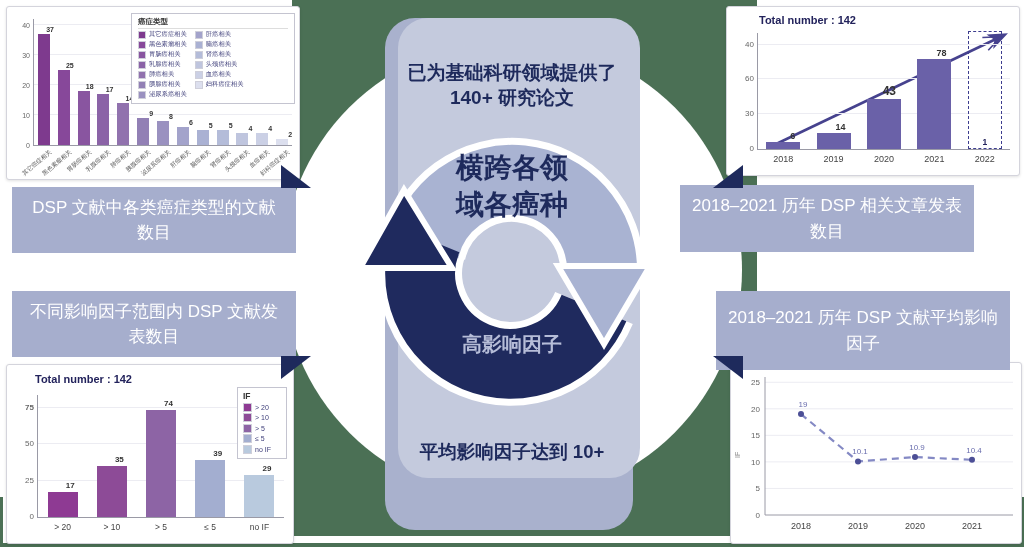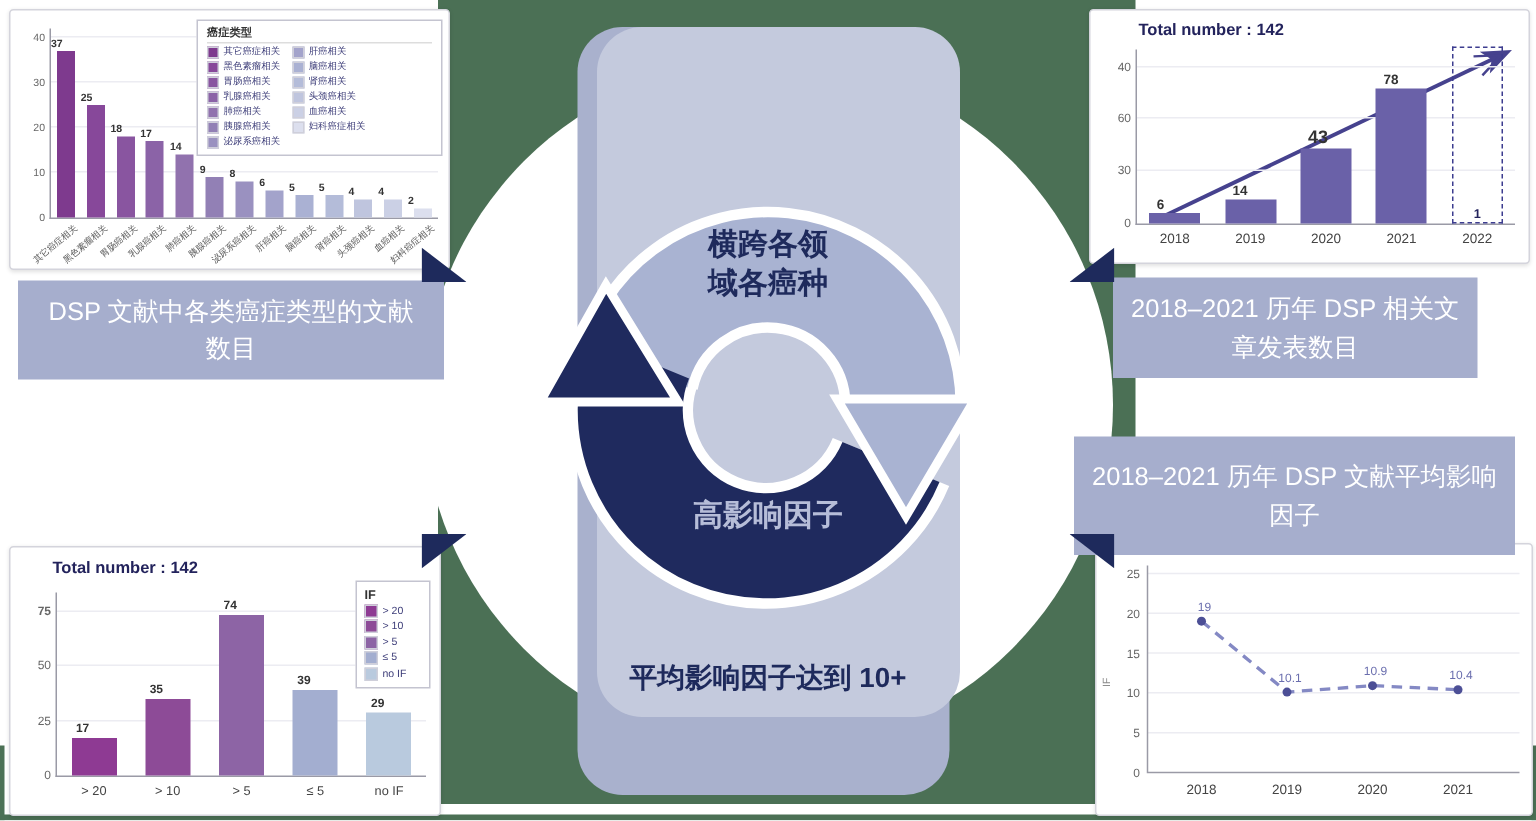--- a/index.html
+++ b/index.html
@@ -11,50 +11,50 @@
   .green-bottom{left:0;top:543px;width:1024px;height:4px;background:#4b7055;}
   .green-left{left:0;top:497px;width:3px;height:50px;background:#4b7055;}
   .green-right{left:1021px;top:497px;width:3px;height:50px;background:#4b7055;}
   
   .big-circle{left:282px;top:40px;width:460px;height:460px;border-radius:50%;background:#fff;}
   .card-dark{left:385px;top:18px;width:248px;height:512px;border-radius:30px;background:#a9b1cd;}
   .card-light{left:398px;top:18px;width:242px;height:460px;border-radius:30px;background:#c4cadd;}
   .ring-svg{left:282px;top:40px;width:460px;height:460px;}
   .ctext{left:392px;width:240px;text-align:center;font-weight:bold;color:#1e2a5c;line-height:1.32;}
   .ctext.t1{top:60px;font-size:19px;}
-  .ctext.t2{top:150px;font-size:20px;text-align:center;}
+  .ctext.t2{top:150px;font-size:28px;text-align:center;}
   .ctext.t3{top:331px;font-size:20px;color:#b6bdd8;}
   .ctext.t4{top:440px;font-size:18.5px;}
   
   .caption{background:#a6aecd;color:#fff;font-size:17px;line-height:1.5;display:flex;
            align-items:center;justify-content:center;text-align:center;padding:0 12px;box-sizing:border-box;}
   .cap1{left:12px;top:187px;width:284px;height:66px;}
   .cap2{left:12px;top:291px;width:284px;height:66px;}
-  .cap3{left:742px;top:185px;width:243px;height:67px;}
+  .cap3{left:680px;top:185px;width:294px;height:67px;}
   .cap4{left:716px;top:291px;width:294px;height:79px;}
   .tri{width:30px;height:23px;background:#1e2a5c;}
   .tri1{left:281px;top:165px;clip-path:polygon(0 0,100% 100%,0 100%);}
   .tri2{left:281px;top:356px;clip-path:polygon(0 0,100% 0,0 100%);}
   .tri3{left:713px;top:165px;clip-path:polygon(100% 0,100% 100%,0 100%);}
   .tri4{left:713px;top:356px;clip-path:polygon(0 0,100% 0,100% 100%);}
   
   .panel{background:#fff;border:1px solid #d4d4dc;border-radius:3px;box-shadow:0 1px 3px rgba(0,0,0,.12);}
   #p1{left:6px;top:6px;width:292px;height:172px;}
   #p2{left:6px;top:364px;width:286px;height:178px;}
   #p3{left:726px;top:6px;width:292px;height:168px;}
   #p4{left:730px;top:362px;width:290px;height:180px;}
   .plot{position:absolute;border-left:1px solid #9a9aa6;border-bottom:1px solid #9a9aa6;}
   #plot1{left:26px;top:12px;width:258px;height:126px;}
   #plot2{left:30px;top:30px;width:246px;height:122px;}
   #plot3{left:30px;top:26px;width:252px;height:116px;}
   .gline{position:absolute;left:0;width:100%;height:1px;background:#ececf2;}
   .ytick{position:absolute;width:22px;text-align:right;color:#666;}
   .bar{position:absolute;bottom:0;}
   .bar.dotted{background-image:radial-gradient(rgba(255,255,255,.8) .5px,transparent .9px);background-size:4px 4px;}
-  .vlab{position:absolute;text-align:left;font-weight:bold;color:#333;}
+  .vlab{position:absolute;text-align:right;font-weight:bold;color:#333;}
   .xlab{position:absolute;color:#555;white-space:nowrap;}
   .ctitle{position:absolute;font-weight:bold;color:#23235c;font-size:11px;}
   .legend{position:absolute;background:#fff;border:1px solid #c4c4d0;box-sizing:border-box;}
   .legend .ltitle{font-weight:600;color:#333;}
   .litem{display:flex;align-items:center;}
   .lsw{display:inline-block;flex:none;}
   .proj{position:absolute;bottom:0;border:1.6px dashed #3d3d8f;box-sizing:border-box;}
   .proj span{position:absolute;bottom:1px;left:0;width:100%;text-align:center;font-weight:bold;
              color:#23235c;font-size:8.5px;}
 </style>
@@ -77,20 +77,24 @@
     <path d="M142,211 A90,90 0 0 1 320,230" fill="none" stroke="#ffffff" stroke-width="84"></path>
     <path d="M312,268 A90,90 0 1 1 145,199" fill="none" stroke="#ffffff" stroke-width="84"></path>
 
     <path d="M142,211 A90,90 0 0 1 320,230" fill="none" stroke="#a9b3d2" stroke-width="70"></path>
     <path d="M312,268 A90,90 0 1 1 145,199" fill="none" stroke="#1f2a5e" stroke-width="70"></path>
 
     <polygon points="122,150 78,228 170,228" fill="#1f2a5e" stroke="#ffffff" stroke-width="6"></polygon>
     <polygon points="322,304 276,226 368,226" fill="#a9b3d2" stroke="#ffffff" stroke-width="6"></polygon>
   </svg>
 
+  <div class="abs ctext t1">
+    <div>已为基础科研领域提供了</div>
+    <div>140+ 研究论文</div>
+  </div>
   <div class="abs ctext t2">
     <div>横跨各领</div>
     <div>域各癌种</div>
   </div>
   <div class="abs ctext t3">
     <div>高影响因子</div>
   </div>
   <div class="abs ctext t4">平均影响因子达到 10+</div>
 
   <div id="p1" class="abs panel">
@@ -321,20 +325,21 @@
         <text x="186" y="87.1" text-anchor="middle" font-size="8" fill="#6a6eae">10.9</text>
         <text x="184" y="166" text-anchor="middle" font-size="9" fill="#444">2020</text>
         <circle cx="241" cy="96.8" r="3" fill="#4c4f96"></circle>
         <text x="243" y="89.8" text-anchor="middle" font-size="8" fill="#6a6eae">10.4</text>
         <text x="241" y="166" text-anchor="middle" font-size="9" fill="#444">2021</text>
         <text x="9" y="95" font-size="7" fill="#888" transform="rotate(-90 9 95)">IF</text>
       </svg>
   </div>
 
   <div class="abs caption cap1">DSP 文献中各类癌症类型的文献数目</div>
+  <div class="abs caption cap2">不同影响因子范围内 DSP 文献发表数目</div>
   <div class="abs caption cap3">2018–2021 历年 DSP 相关文章发表数目</div>
   <div class="abs caption cap4">2018–2021 历年 DSP 文献平均影响因子</div>
 
   <div class="abs tri tri1"></div>
   <div class="abs tri tri2"></div>
   <div class="abs tri tri3"></div>
   <div class="abs tri tri4"></div>
 
 </div>
 

